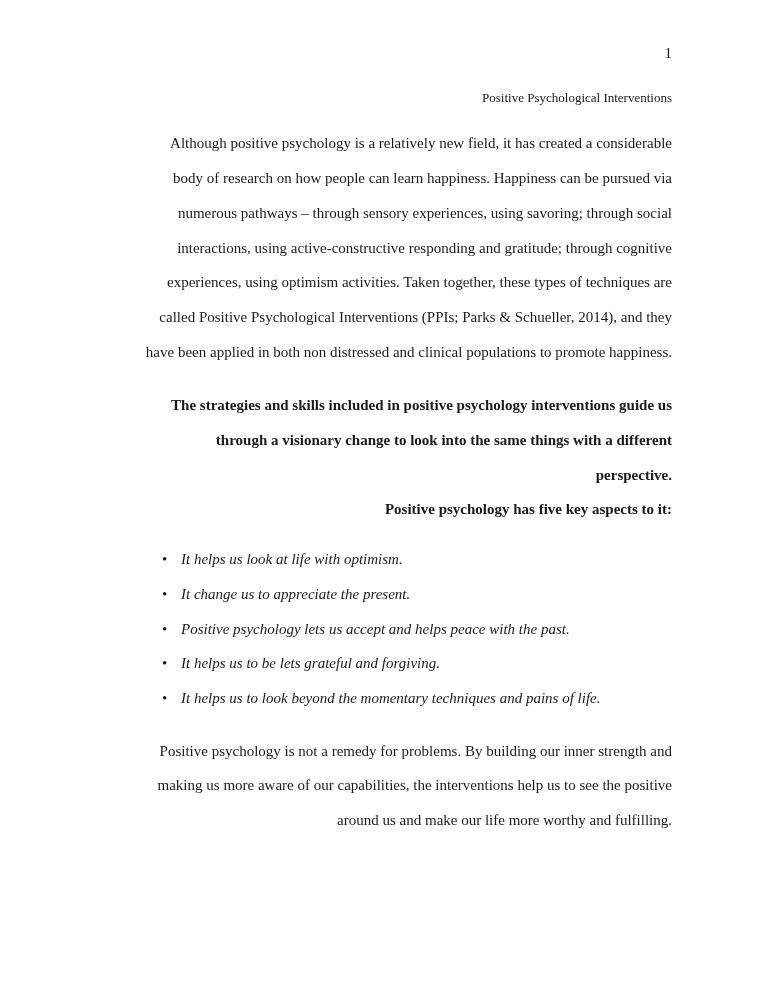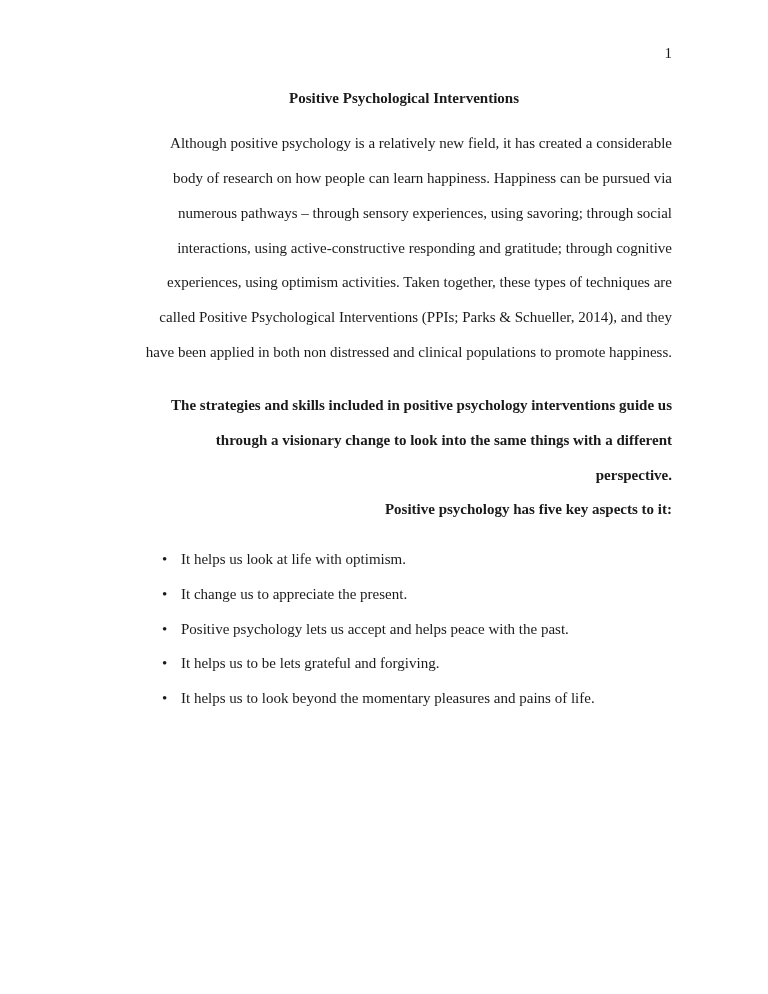--- a/index.html
+++ b/index.html
@@ -19,23 +19,23 @@
     font-size: 15px;
     line-height: 34.7px;
     color: #1a1a1a;
   }
   .page-number {
     margin-top: 36px;
     text-align: right;
   }
   .doc-title {
     margin: 10px 0 0 0;
-    font-size: 15px;
-    font-weight: bold;
-    text-align: center;
+    font-size: 13px;
+    font-weight: normal;
+    text-align: right;
     line-height: 34.7px;
   }
   .para {
     margin: 0;
     white-space: pre-line;      
     text-indent: 18px;          
     text-align: right;
   }
   .para-1 { margin-top: 11px; }
   .para-2 { margin-top: 19px; font-weight: bold; }
@@ -48,20 +48,21 @@
   .bullet-row {
     display: flex;
     align-items: baseline;
   }
   .bullet-dot {
     flex: 0 0 19px;             
     font-size: 15px;
   }
   .bullet-text {
     flex: 1 1 auto;
+    font-style: italic;
   }
 </style>
 </head>
 <body>
 
 <div class="page">
 
   <div class="page-number">1</div>
 
   <h1 class="doc-title">Positive Psychological Interventions</h1>
@@ -90,18 +91,21 @@
     <li class="bullet-row">
       <span class="bullet-dot">•</span>
       <span class="bullet-text">Positive psychology lets us accept and helps peace with the past.</span>
     </li>
     <li class="bullet-row">
       <span class="bullet-dot">•</span>
       <span class="bullet-text">It helps us to be lets grateful and forgiving.</span>
     </li>
     <li class="bullet-row">
       <span class="bullet-dot">•</span>
-      <span class="bullet-text">It helps us to look beyond the momentary pleasures and pains of life.</span>
+      <span class="bullet-text">It helps us to look beyond the momentary techniques and pains of life.</span>
     </li>
   </ul>
 
+  <p class="para para-3">Positive psychology is not a remedy for problems. By building our inner strength and
+making us more aware of our capabilities, the interventions help us to see the positive
+around us and make our life more worthy and fulfilling.</p>
 
 </div>
 
 </body></html>

